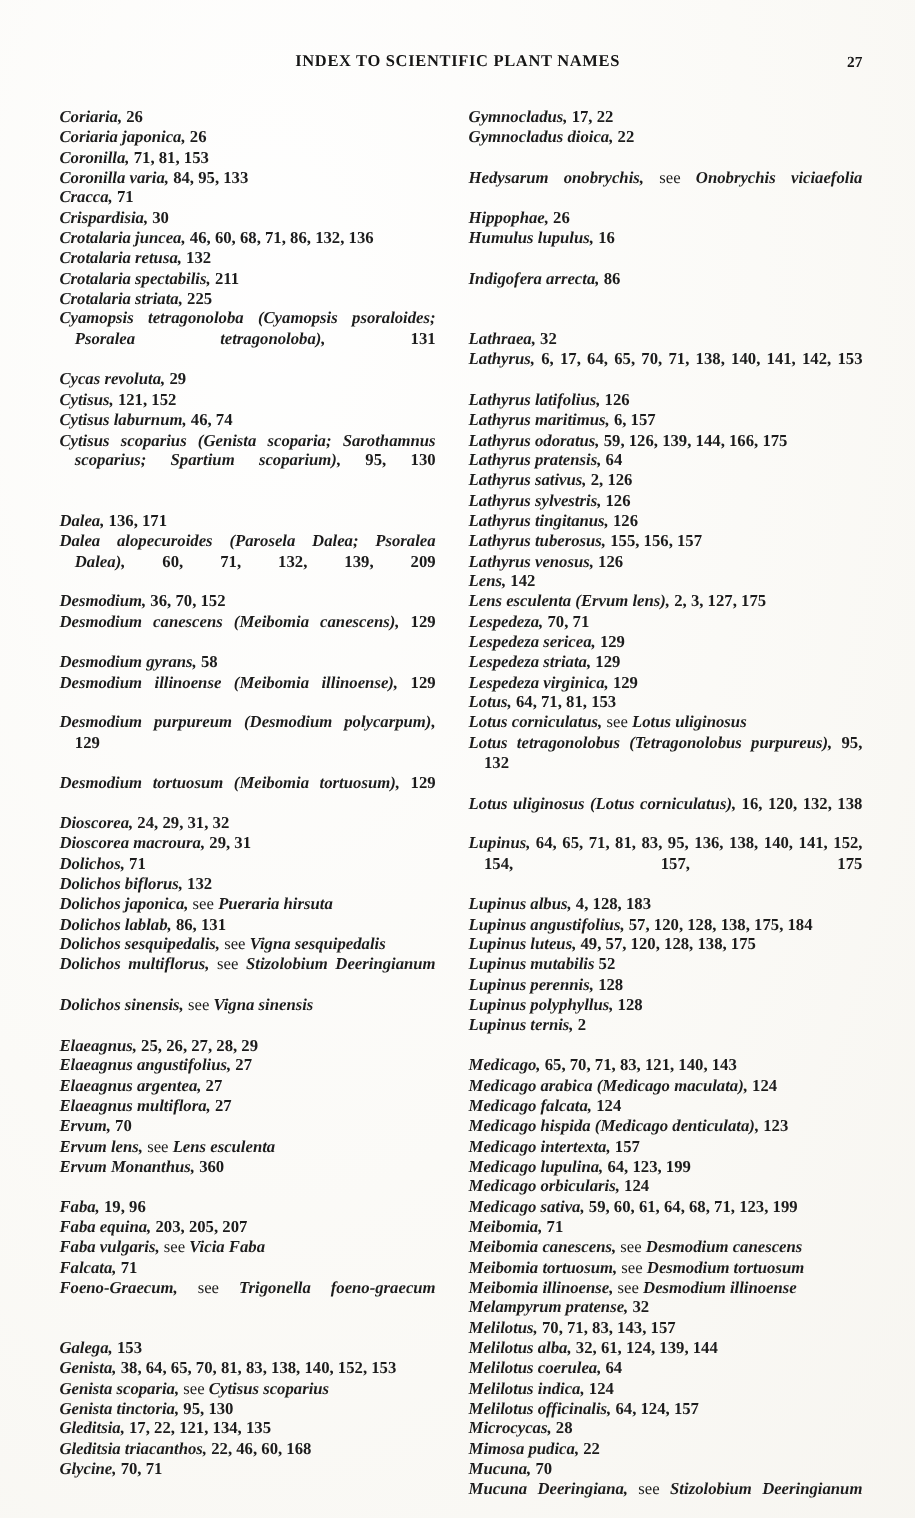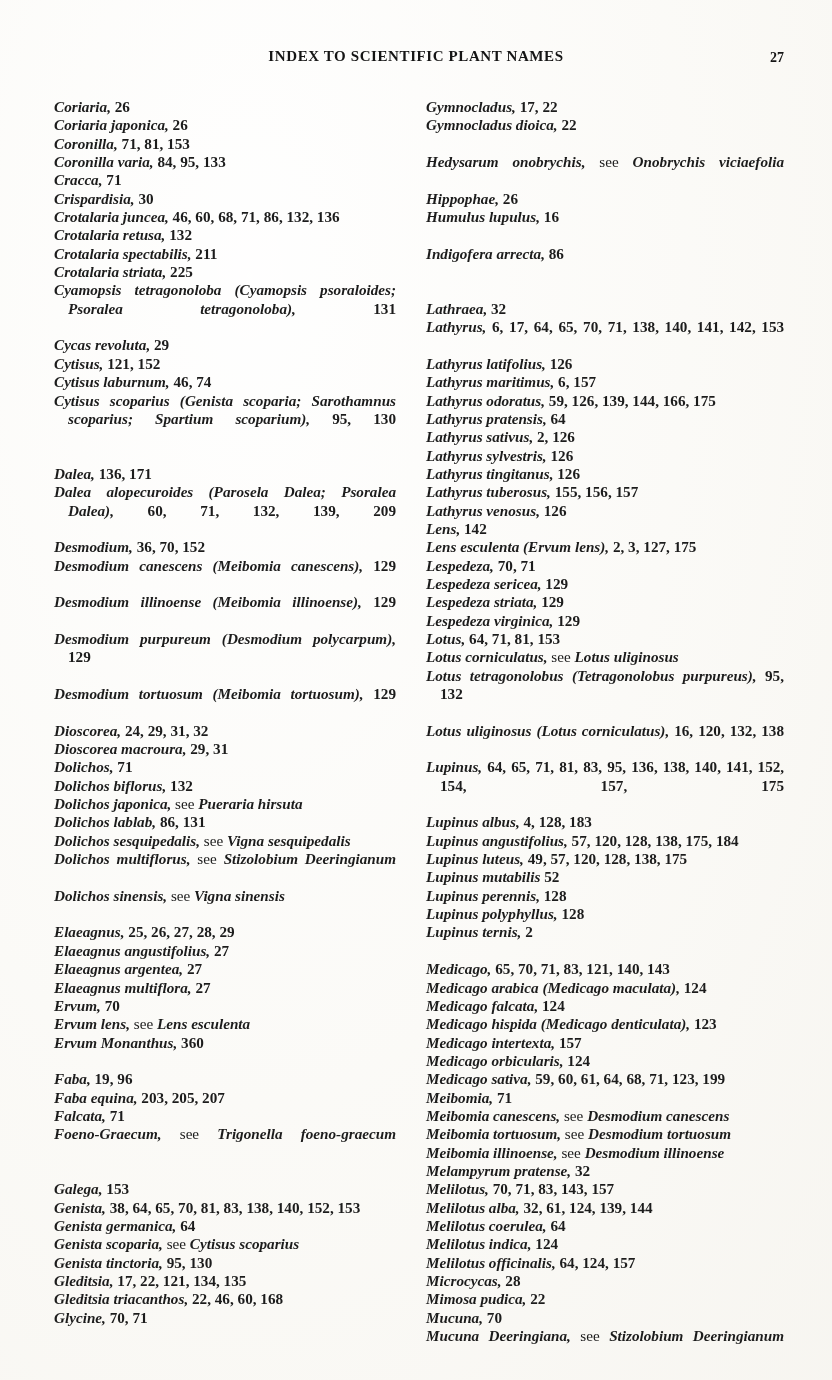--- a/index.html
+++ b/index.html
@@ -127,20 +127,21 @@
         <div class="entry justified">Cyamopsis tetragonoloba (Cyamopsis psoraloides; Psoralea tetragonoloba), <span class="rm">131</span></div>
         <div class="entry">Cycas revoluta, <span class="rm">29</span></div>
         <div class="entry">Cytisus, <span class="rm">121,</span> <span class="rm">152</span></div>
         <div class="entry">Cytisus laburnum, <span class="rm">46,</span> <span class="rm">74</span></div>
         <div class="entry justified">Cytisus scoparius (Genista scoparia; Sarothamnus scoparius; Spartium scoparium), <span class="rm">95,</span> <span class="rm">130</span></div>
         <div class="gap"></div>
         <div class="entry">Dalea, <span class="rm">136,</span> <span class="rm">171</span></div>
         <div class="entry justified">Dalea alopecuroides (Parosela Dalea; Psoralea Dalea), <span class="rm">60,</span> <span class="rm">71,</span> <span class="rm">132,</span> <span class="rm">139,</span> <span class="rm">209</span></div>
         <div class="entry">Desmodium, <span class="rm">36,</span> <span class="rm">70,</span> <span class="rm">152</span></div>
         <div class="entry justified">Desmodium canescens (Meibomia canescens), <span class="rm">129</span></div>
+        <div class="entry">Desmodium gyrans, <span class="rm">58</span></div>
         <div class="entry justified">Desmodium illinoense (Meibomia illinoense), <span class="rm">129</span></div>
         <div class="entry justified">Desmodium purpureum (Desmodium polycarpum), <span class="rm">129</span></div>
         <div class="entry justified">Desmodium tortuosum (Meibomia tortuosum), <span class="rm">129</span></div>
         <div class="entry">Dioscorea, <span class="rm">24,</span> <span class="rm">29,</span> <span class="rm">31,</span> <span class="rm">32</span></div>
         <div class="entry">Dioscorea macroura, <span class="rm">29,</span> <span class="rm">31</span></div>
         <div class="entry">Dolichos, <span class="rm">71</span></div>
         <div class="entry">Dolichos biflorus, <span class="rm">132</span></div>
         <div class="entry">Dolichos japonica, <span class="see">see</span> Pueraria hirsuta</div>
         <div class="entry">Dolichos lablab, <span class="rm">86,</span> <span class="rm">131</span></div>
         <div class="entry">Dolichos sesquipedalis, <span class="see">see</span> Vigna sesquipedalis</div>
@@ -150,26 +151,26 @@
         <div class="entry">Elaeagnus, <span class="rm">25,</span> <span class="rm">26,</span> <span class="rm">27,</span> <span class="rm">28,</span> <span class="rm">29</span></div>
         <div class="entry">Elaeagnus angustifolius, <span class="rm">27</span></div>
         <div class="entry">Elaeagnus argentea, <span class="rm">27</span></div>
         <div class="entry">Elaeagnus multiflora, <span class="rm">27</span></div>
         <div class="entry">Ervum, <span class="rm">70</span></div>
         <div class="entry">Ervum lens, <span class="see">see</span> Lens esculenta</div>
         <div class="entry">Ervum Monanthus, <span class="rm">360</span></div>
         <div class="gap"></div>
         <div class="entry">Faba, <span class="rm">19,</span> <span class="rm">96</span></div>
         <div class="entry">Faba equina, <span class="rm">203,</span> <span class="rm">205,</span> <span class="rm">207</span></div>
+        <div class="entry">Faba vulgaris, <span class="see">see</span> Vicia Faba</div>
         <div class="entry">Falcata, <span class="rm">71</span></div>
         <div class="entry justified">Foeno-Graecum, <span class="see">see</span> Trigonella foeno-graecum</div>
         <div class="gap"></div>
         <div class="entry">Galega, <span class="rm">153</span></div>
         <div class="entry">Genista, <span class="rm">38,</span> <span class="rm">64,</span> <span class="rm">65,</span> <span class="rm">70,</span> <span class="rm">81,</span> <span class="rm">83,</span> <span class="rm">138,</span> <span class="rm">140,</span> <span class="rm">152,</span> <span class="rm">153</span></div>
-        <div class="entry">Genista germanica, <span class="rm">64</span></div>
         <div class="entry">Genista scoparia, <span class="see">see</span> Cytisus scoparius</div>
         <div class="entry">Genista tinctoria, <span class="rm">95,</span> <span class="rm">130</span></div>
         <div class="entry">Gleditsia, <span class="rm">17,</span> <span class="rm">22,</span> <span class="rm">121,</span> <span class="rm">134,</span> <span class="rm">135</span></div>
         <div class="entry">Gleditsia triacanthos, <span class="rm">22,</span> <span class="rm">46,</span> <span class="rm">60,</span> <span class="rm">168</span></div>
         <div class="entry">Glycine, <span class="rm">70,</span> <span class="rm">71</span></div>
       </div>
     <div class="column column-right">
         <div class="entry">Gymnocladus, <span class="rm">17,</span> <span class="rm">22</span></div>
         <div class="entry">Gymnocladus dioica, <span class="rm">22</span></div>
         <div class="gap"></div>
@@ -207,20 +208,21 @@
         <div class="entry">Lupinus mutabilis <span class="rm">52</span></div>
         <div class="entry">Lupinus perennis, <span class="rm">128</span></div>
         <div class="entry">Lupinus polyphyllus, <span class="rm">128</span></div>
         <div class="entry">Lupinus ternis, <span class="rm">2</span></div>
         <div class="gap"></div>
         <div class="entry">Medicago, <span class="rm">65,</span> <span class="rm">70,</span> <span class="rm">71,</span> <span class="rm">83,</span> <span class="rm">121,</span> <span class="rm">140,</span> <span class="rm">143</span></div>
         <div class="entry">Medicago arabica (Medicago maculata), <span class="rm">124</span></div>
         <div class="entry">Medicago falcata, <span class="rm">124</span></div>
         <div class="entry">Medicago hispida (Medicago denticulata), <span class="rm">123</span></div>
         <div class="entry">Medicago intertexta, <span class="rm">157</span></div>
+        <div class="entry">Medicago lupulina, <span class="rm">64,</span> <span class="rm">123,</span> <span class="rm">199</span></div>
         <div class="entry">Medicago orbicularis, <span class="rm">124</span></div>
         <div class="entry">Medicago sativa, <span class="rm">59,</span> <span class="rm">60,</span> <span class="rm">61,</span> <span class="rm">64,</span> <span class="rm">68,</span> <span class="rm">71,</span> <span class="rm">123,</span> <span class="rm">199</span></div>
         <div class="entry">Meibomia, <span class="rm">71</span></div>
         <div class="entry">Meibomia canescens, <span class="see">see</span> Desmodium canescens</div>
         <div class="entry">Meibomia tortuosum, <span class="see">see</span> Desmodium tortuosum</div>
         <div class="entry">Meibomia illinoense, <span class="see">see</span> Desmodium illinoense</div>
         <div class="entry">Melampyrum pratense, <span class="rm">32</span></div>
         <div class="entry">Melilotus, <span class="rm">70,</span> <span class="rm">71,</span> <span class="rm">83,</span> <span class="rm">143,</span> <span class="rm">157</span></div>
         <div class="entry">Melilotus alba, <span class="rm">32,</span> <span class="rm">61,</span> <span class="rm">124,</span> <span class="rm">139,</span> <span class="rm">144</span></div>
         <div class="entry">Melilotus coerulea, <span class="rm">64</span></div>

